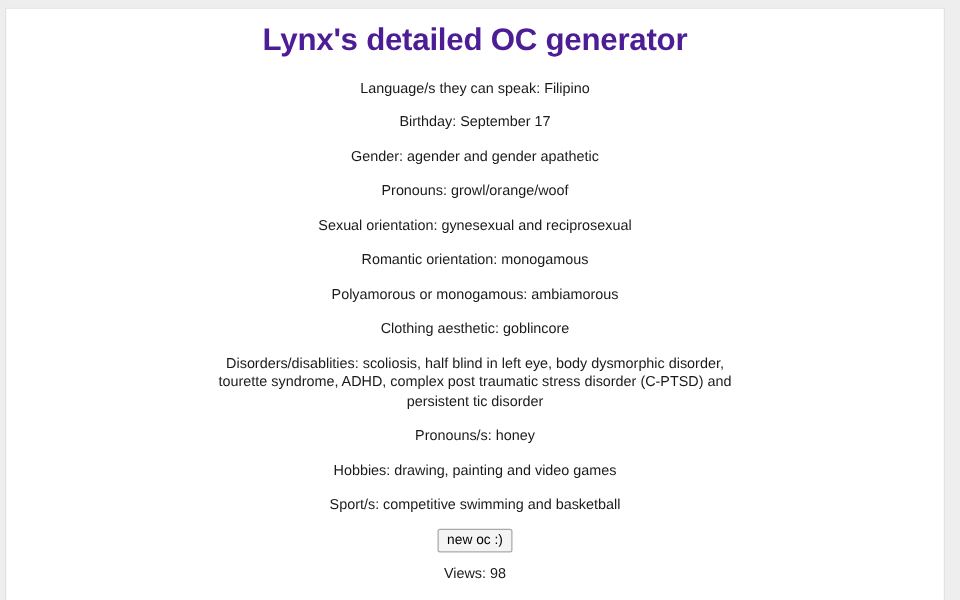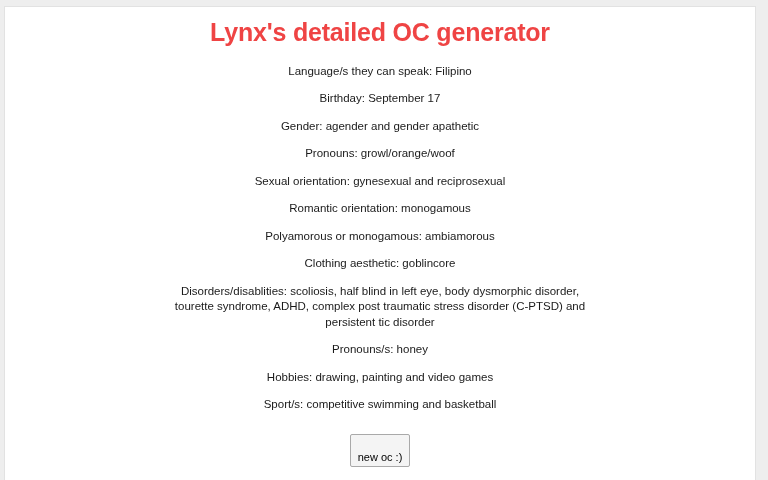--- a/index.html
+++ b/index.html
@@ -32,21 +32,21 @@
   #doc {
     width: 100%;
     box-sizing: border-box;
     padding: 0 8px;
     text-align: center;
   }
 
   h1#title {
     font-size: 25px;
     font-weight: bold;
-    color: #ef4444;
+    color: #4c1d95;
     margin: 12px 0 17px 0;
     line-height: 1.1;
     letter-spacing: -0.2px;
   }
 
   p.line {
     font-size: 11.5px;
     color: #1a1a1a;
     margin: 0 auto 12px auto;
     line-height: 1.35;
@@ -65,24 +65,23 @@
     margin: 0 0 10px 0;
   }
 
   button#new-oc {
     font-family: "Liberation Sans", sans-serif;
     font-size: 11px;
     color: #000000;
     background: #f4f4f4;
     border: 1px solid #a9a9a9;
     border-radius: 2px;
-    padding: 16px 7px 3px 7px;
+    padding: 2px 7px 3px 7px;
     line-height: 1.15;
     cursor: pointer;
-    margin-top: 12px;
   }
 
   p.stats-head {
     font-size: 11.5px;
     color: #1a1a1a;
     margin: 0 0 12px 0;
   }
 
   p.stats-body {
     font-size: 11.5px;

